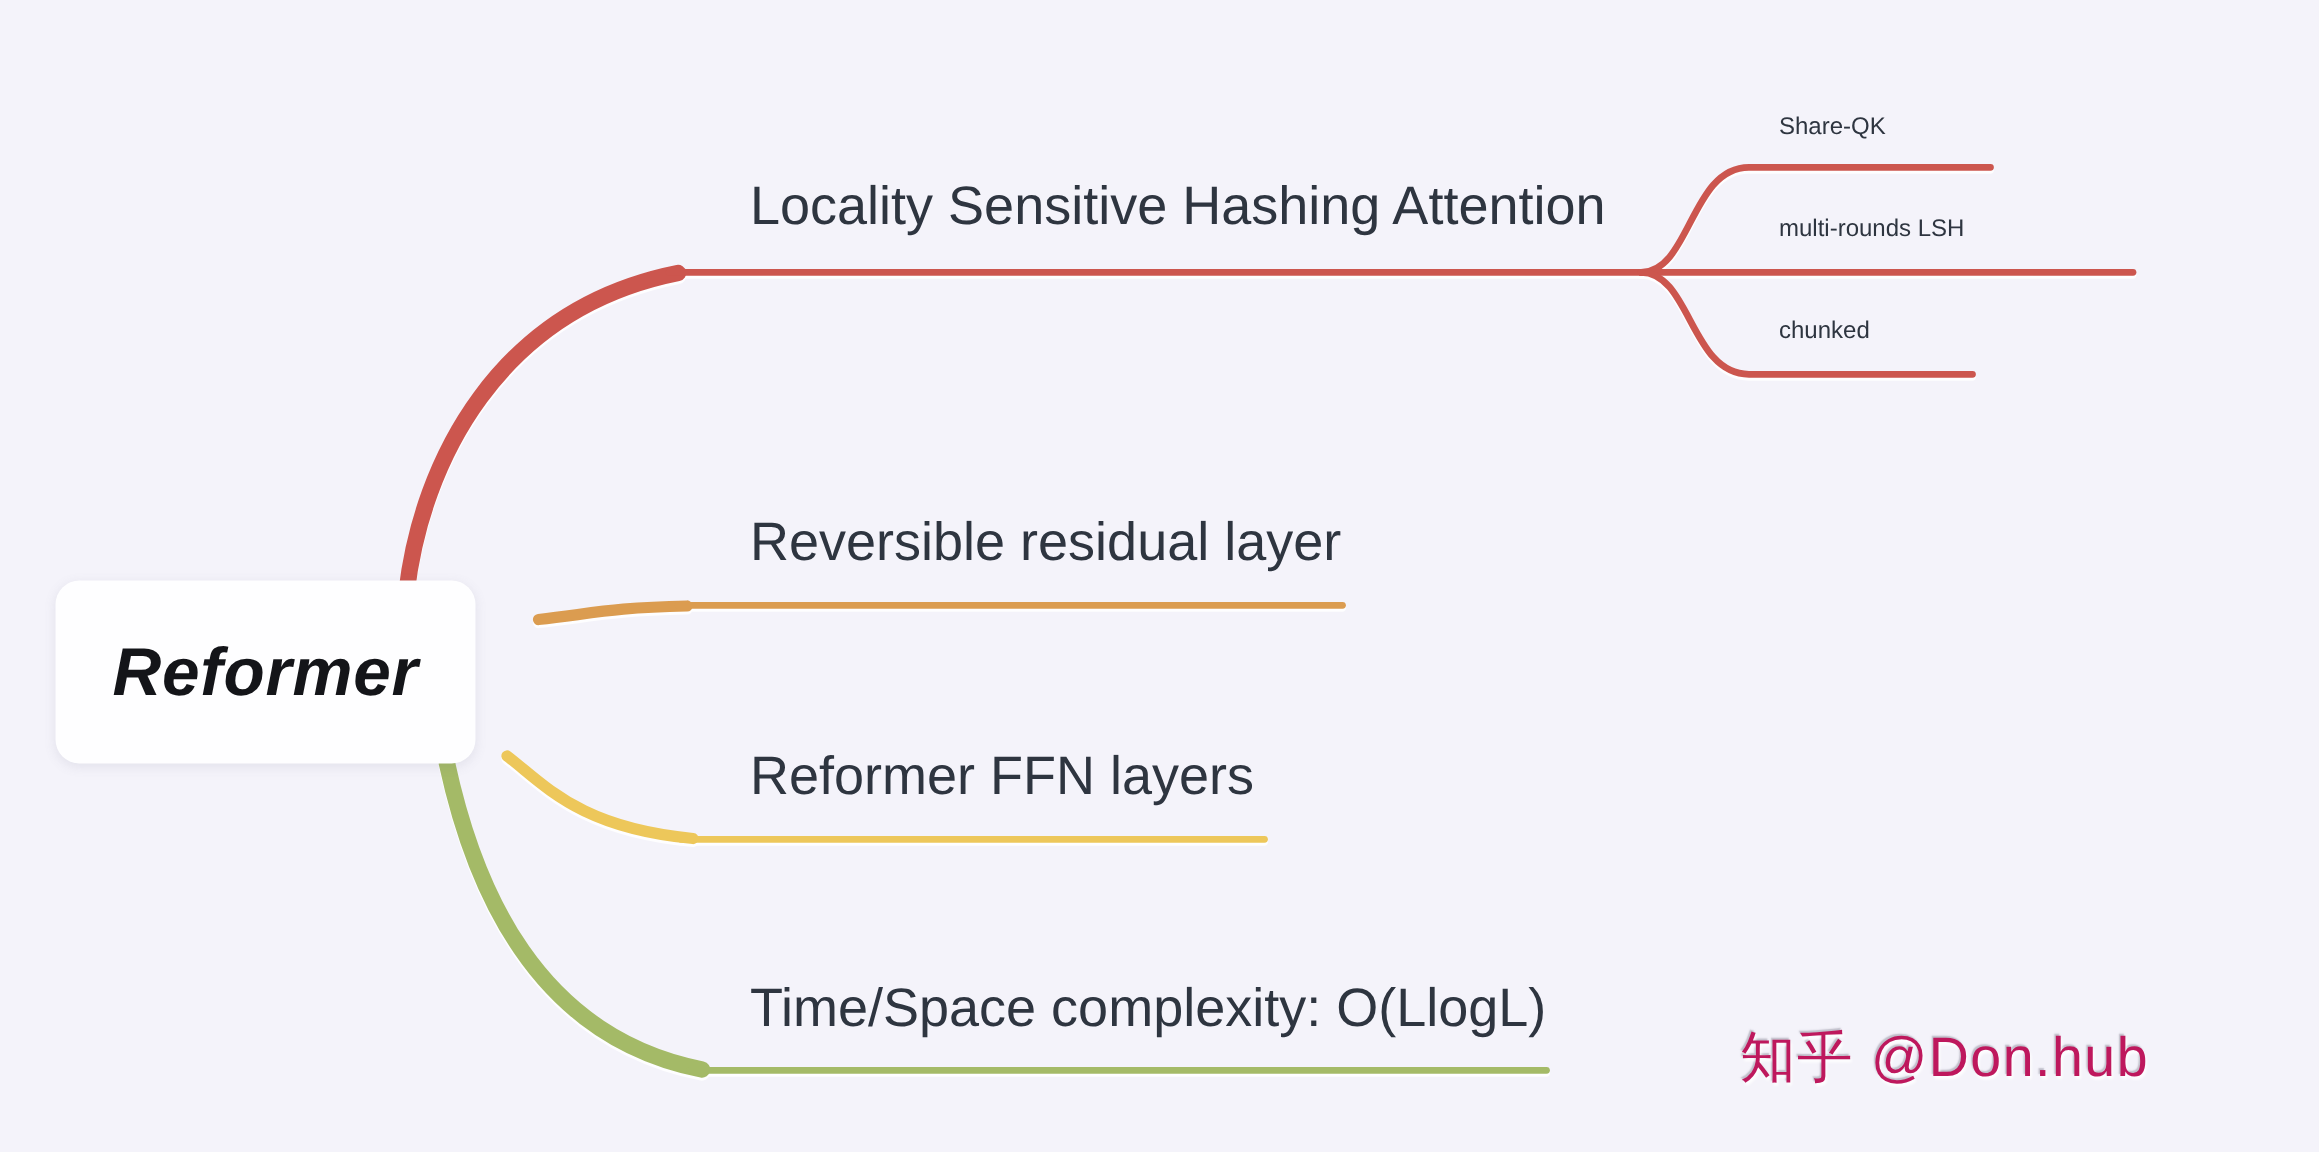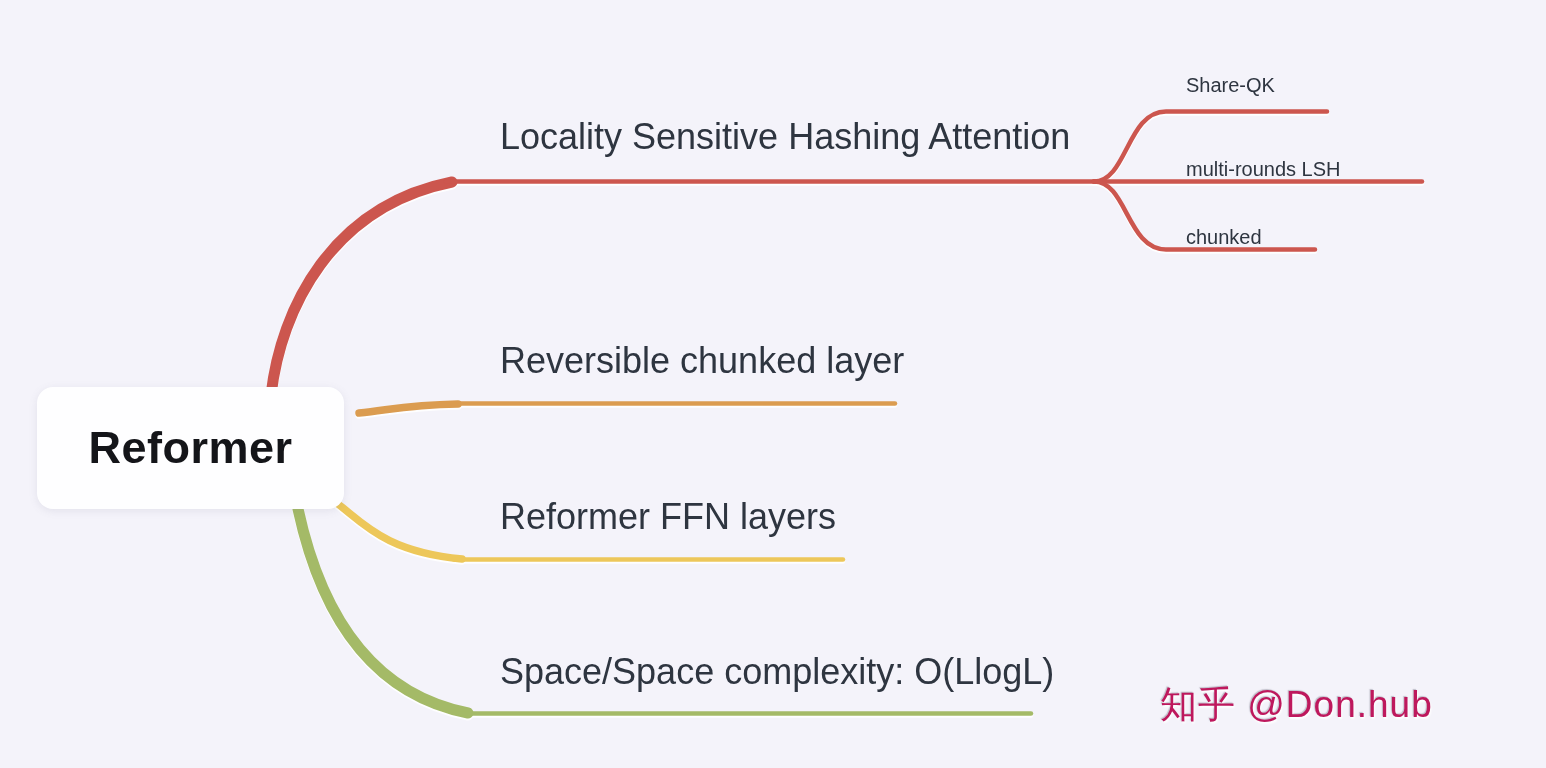--- a/index.html
+++ b/index.html
@@ -23,64 +23,65 @@
   svg.links {
     position: absolute;
     left: 0;
     top: 0;
     filter: drop-shadow(0 2.5px 0 rgba(255,255,255,0.85));
   }
   .root-node {
     position: absolute;
     left: 37px;
     top: 387px;
-    width: 307px;
+    width: 280px;
     height: 122px;
     background: var(--node-bg, #fefeff);
     border-radius: 16px;
     box-shadow: 0 2px 8px rgba(110,110,135,0.12);
     display: flex;
     align-items: center;
     justify-content: center;
     z-index: 2;
     cursor: pointer;
+    font-style: italic;
   }
   .root-node .root-label {
     font-size: 45px;
     font-weight: 700;
     color: #141519;
     letter-spacing: 0.5px;
   }
   .branch-label {
     position: absolute;
     font-size: 36px;
     color: var(--text, #2e3540);
     line-height: 34px;
     white-space: nowrap;
     z-index: 2;
     cursor: pointer;
   }
   .child-label {
     position: absolute;
     left: 1186px;
-    font-size: 20px;
+    font-size: 16px;
     color: var(--text, #2e3540);
     line-height: 30px;
     white-space: nowrap;
     z-index: 2;
     cursor: pointer;
     text-align: center;
   }
   .label-lsh      { left: 500px; top: 120px; }
   .label-rev      { left: 500px; top: 344px; }
   .label-ffn      { left: 500px; top: 500px; }
   .label-time     { left: 500px; top: 655px; }
   .child-shareqk  { top: 70px; }
-  .child-multilsh { top: 138px; margin-top: 16px; }
-  .child-chunked  { top: 206px; margin-top: 16px; }
+  .child-multilsh { top: 138px; }
+  .child-chunked  { top: 206px; }
   .watermark {
     position: absolute;
     left: 1160px;
     top: 680px;
     font-size: 37px;
     color: #be185d;
     text-shadow: 1px 2px 2px rgba(255,255,255,0.95), -1px -1px 1px rgba(148,146,160,0.55);
     white-space: nowrap;
     z-index: 3;
     letter-spacing: 1px;
@@ -108,25 +109,25 @@
     <path d="M 298 509 C 316 592, 357 691, 468 713" fill="none" stroke-width="11" stroke-linecap="round" stroke="#a4ba67"></path>
     <path d="M 460 713.5 L 1031 713.5" fill="none" stroke-width="4.5" stroke-linecap="round" stroke="#a4ba67"></path>
   </svg>
 
   <div class="root-node">
     <span class="root-label">Reformer</span>
   </div>
 
   <div class="branch-label label-lsh">Locality Sensitive Hashing Attention</div>
 
-  <div class="branch-label label-rev">Reversible chunked layer</div>
+  <div class="branch-label label-rev">Reversible residual layer</div>
 
   <div class="branch-label label-ffn">Reformer FFN layers</div>
 
-  <div class="branch-label label-time">Space/Space complexity: O(LlogL)</div>
+  <div class="branch-label label-time">Time/Space complexity: O(LlogL)</div>
 
   <div class="child-label child-shareqk">Share-QK</div>
 
   <div class="child-label child-multilsh">multi-rounds LSH</div>
 
   <div class="child-label child-chunked">chunked</div>
 
   <div class="watermark">知乎 @Don.hub</div>
 
 </div>

